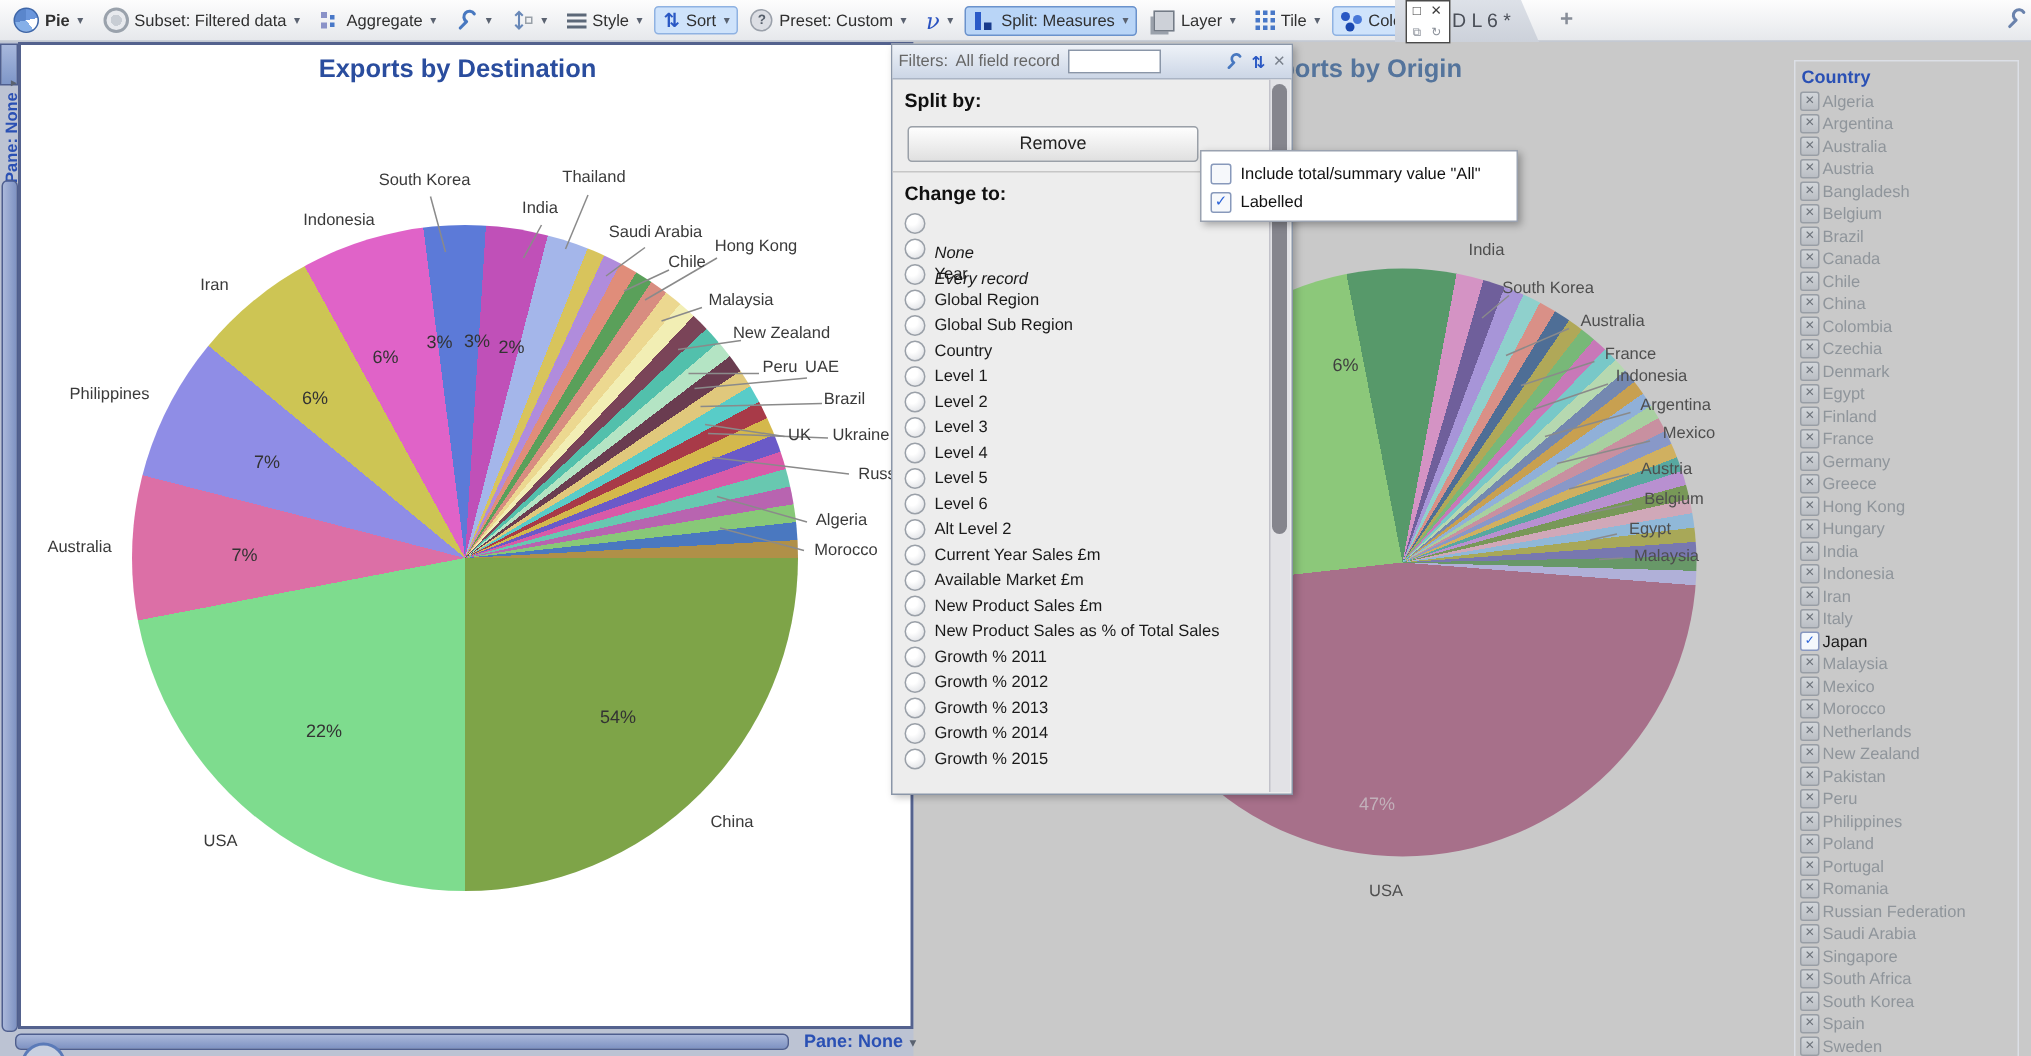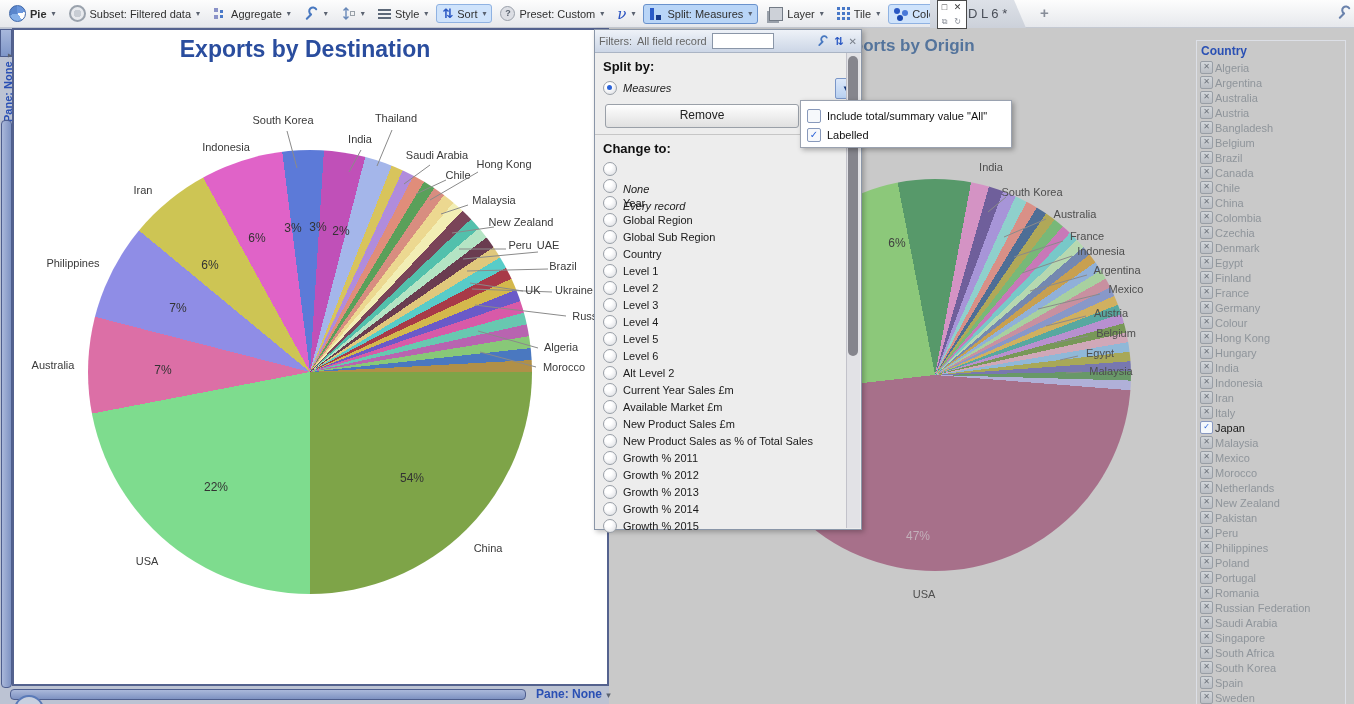--- a/index.html
+++ b/index.html
@@ -50,21 +50,21 @@
   
   #left-tabsquare{left:0;top:29px;width:12px;height:28px;background:linear-gradient(#a8b8dc,#7e96c8);border:1px solid #4e5e8e;box-sizing:border-box;z-index:20;}
   #left-pane-sel{left:-24px;top:84px;transform:rotate(-90deg);transform-origin:center;color:#2a50b4;font-weight:bold;font-size:11px;white-space:nowrap;z-index:20;width:64px;}
   #vbar{left:1px;top:120px;width:9px;height:566px;background:linear-gradient(90deg,#aab8da,#7e92c2);border:1px solid #4e5e8e;border-radius:4px;z-index:20;}
   #hbar{left:10px;top:689px;width:514px;height:9px;background:linear-gradient(#aab8da,#7e92c2);border:1px solid #4e5e8e;border-radius:4px;z-index:20;}
   #bottom-pane-sel{left:536px;top:687px;color:#2a50b4;font-weight:bold;font-size:12px;z-index:20;}
   #bottom-pane-sel .caret{font-size:9px;}
   #partial-circle{left:14px;top:695px;width:26px;height:26px;border:2px solid #5a7ab8;border-radius:50%;z-index:20;background:#c8d0e0;}
   
   #left-pane{left:12px;top:28px;width:597px;height:658px;background:#fff;border:2px solid #54628e;box-sizing:border-box;z-index:1;}
-  #left-title{left:305px;top:36px;transform:translateX(-50%);color:#2a4d9e;font-size:23px;font-weight:bold;z-index:6;white-space:nowrap;}
+  #left-title{left:305px;top:36px;transform:translateX(-50%);color:#2a4d9e;font-size:17px;font-weight:bold;z-index:6;white-space:nowrap;}
   #right-pane{left:609px;top:28px;width:745px;height:676px;background:#c9c9c9;z-index:1;}
   #right-title{left:833px;top:36px;color:#54749c;font-size:17px;font-weight:bold;z-index:6;white-space:nowrap;}
   .pie{border-radius:50%;z-index:4;}
   #left-pie{left:88px;top:150px;width:444px;height:444px;}
   #right-pie{left:739px;top:179px;width:392px;height:392px;}
   #leader-svg{left:0;top:0;width:1354px;height:704px;z-index:5;pointer-events:none;}
   .plabel{position:absolute;transform:translate(-50%,-50%);white-space:nowrap;font-size:11px;color:#3a3a3a;z-index:6;}
   .plabel.dim{color:#4e4e4e;}
   .pct{position:absolute;transform:translate(-50%,-50%);font-size:12px;color:#333;z-index:6;}
   
@@ -370,21 +370,21 @@
         <div class="crow">
           <span class="cbox">✕</span>
           <span>France</span>
         </div>
         <div class="crow">
           <span class="cbox">✕</span>
           <span>Germany</span>
         </div>
         <div class="crow">
           <span class="cbox">✕</span>
-          <span>Colour</span>
+          <span>Greece</span>
         </div>
         <div class="crow">
           <span class="cbox">✕</span>
           <span>Hong Kong</span>
         </div>
         <div class="crow">
           <span class="cbox">✕</span>
           <span>Hungary</span>
         </div>
         <div class="crow">
@@ -490,25 +490,20 @@
       <span class="sp"></span>
       <span>
           <svg width="12" height="12" viewBox="0 0 16 16">
             <path d="M3 13.5 L7.5 9 M7.5 9 A4 4 0 1 1 13 3.5" stroke="#4878c0" stroke-width="2.4" fill="none" stroke-linecap="round"></path>
           </svg>
         </span>
       <span style="color:#2a58c4;font-weight:bold;font-size:11px;">⇅</span>
       <span id="fp-close">✕</span>
     </div>
     <div class="fp-title">Split by:</div>
-    <div id="splitfield-row">
-      <span class="radio sel"></span>
-      <span id="splitfield-label">Measures</span>
-      <span id="combo-btn">▼</span>
-    </div>
     <div id="remove-btn">Remove</div>
     <div id="changeto-sep"></div>
     <div class="fp-title">Change to:</div>
     <div id="change-list">
         <div class="opt">
           <span class="radio"></span>
           <span class="lbl it">None</span>
         </div>
         <div class="opt">
           <span class="radio"></span>

